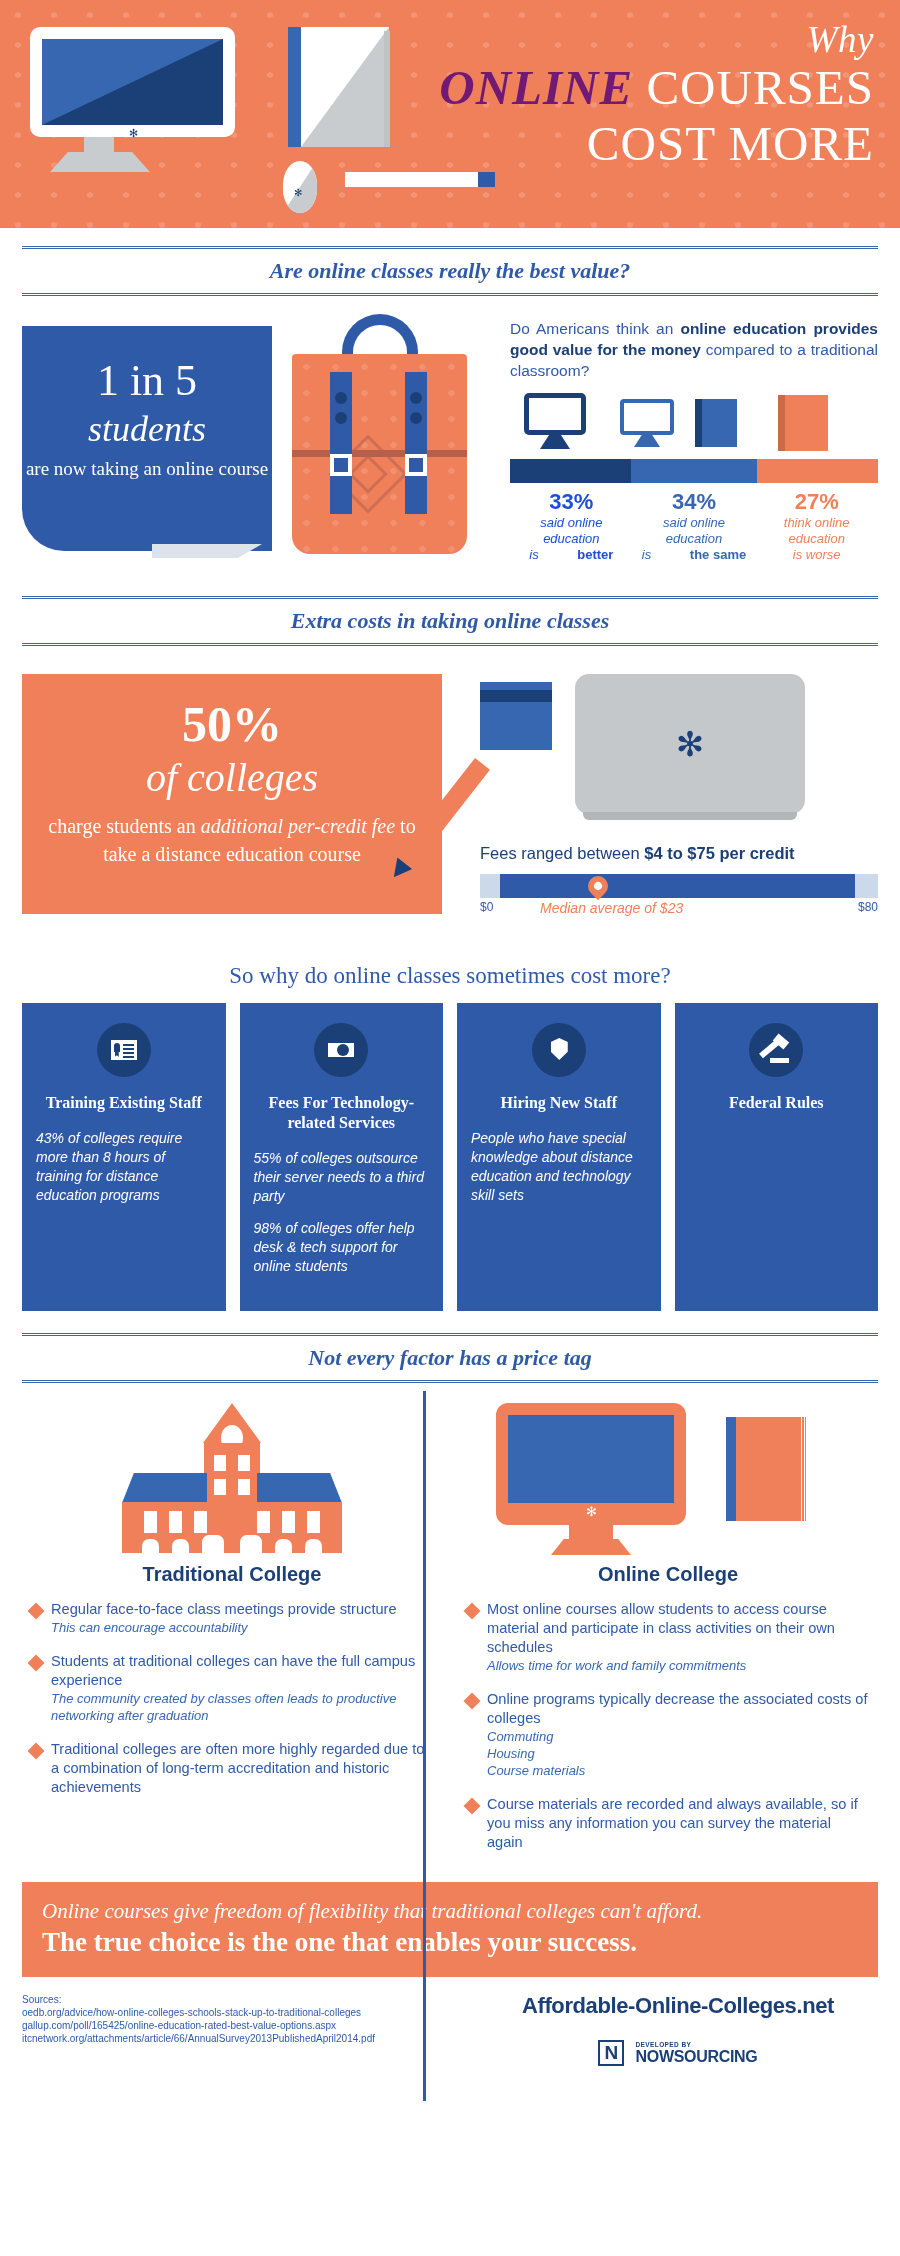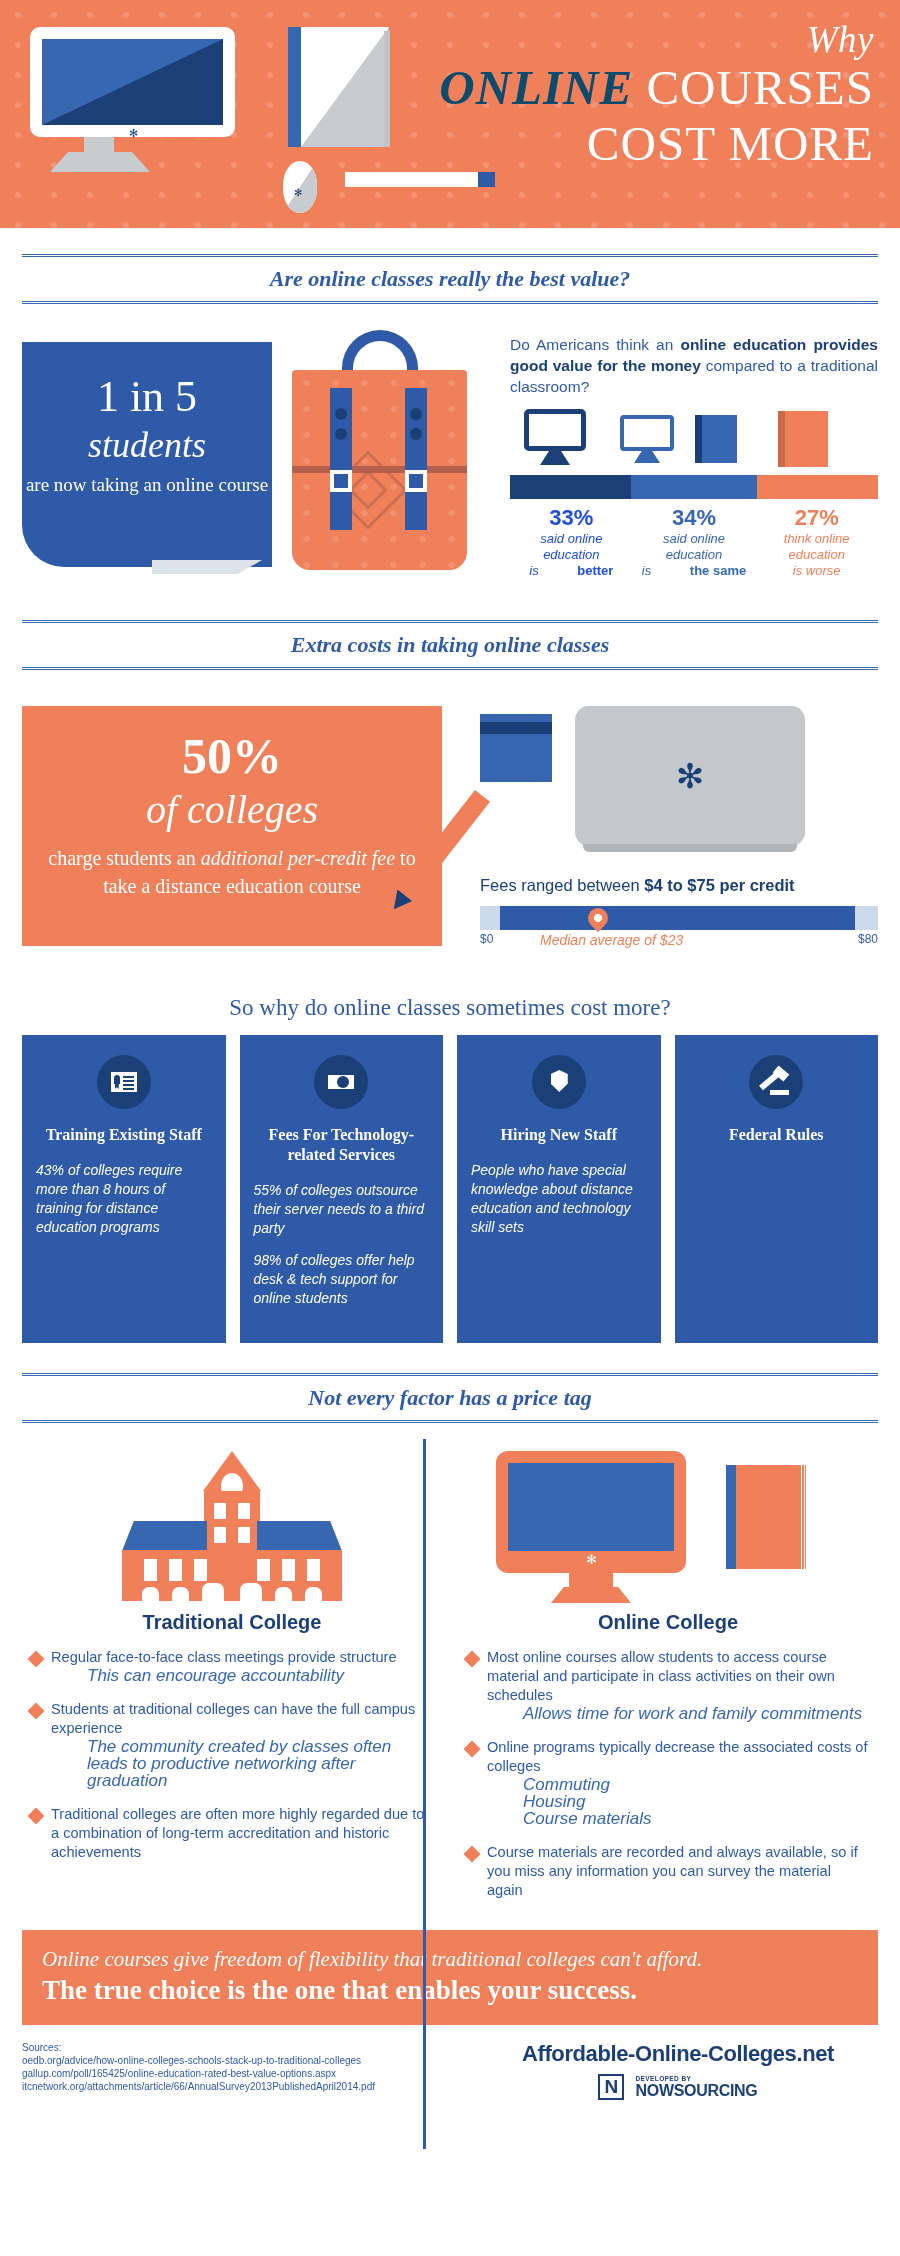--- a/index.html
+++ b/index.html
@@ -20,21 +20,21 @@
     position:absolute; inset:0;
     background-image: radial-gradient(rgba(255,255,255,.16) 3px, transparent 3.5px);
     background-size: 36px 30px;
   }
   .title-block{
     position:absolute; right:26px; top:20px; text-align:right;
     font-family:"Liberation Serif", serif; color:#fff;
   }
   .t-why{ font-style:italic; font-size:37px; line-height:40px; letter-spacing:.5px; }
   .t-line2{ font-size:49px; line-height:56px; letter-spacing:1px; }
-  .t-online{ color:#0c4a6e; font-style:italic; font-weight:bold; }
+  .t-online{ color:#701a75; font-style:italic; font-weight:bold; }
   .t-line3{ font-size:49px; line-height:56px; letter-spacing:1px; }
 
   
   .hdr-monitor{ position:absolute; left:30px; top:27px; width:205px; height:110px;
       background:#fff; border-radius:10px; }
   .hdr-screen{ position:absolute; left:12px; top:12px; width:181px; height:86px;
       background:#3767b1; overflow:hidden;}
   .hdr-screen:after{ content:""; position:absolute; left:0; top:0; width:0;height:0;
       border-left:181px solid transparent; border-bottom:86px solid #1b3f77; }
   .hdr-mon-dot{ position:absolute; left:99px; top:100px; color:#1b3f77; font-size:11px;}
@@ -53,21 +53,21 @@
       background:#fff; border-radius:17px/24px; overflow:hidden;}
   .hdr-mouse:after{content:""; position:absolute; right:0;top:0; width:0;height:0;
       border-left:34px solid transparent;border-bottom:52px solid #c9ccce;}
   .hdr-mouse-dot{position:absolute; left:11px; top:26px; color:#1b3f77; font-size:10px; z-index:2;}
   .hdr-pencil{position:absolute; left:345px; top:172px; width:150px; height:15px; background:#fff;}
   .hdr-pencil-tip{position:absolute; left:345px; top:172px; width:0;height:0;
       border-right:20px solid #fff; border-top:7.5px solid transparent; border-bottom:7.5px solid transparent;}
   .hdr-pencil-er{position:absolute; left:478px; top:172px; width:17px; height:15px; background:#2f5aa8;}
 
   
-  .banner{ margin:8px 22px; padding:9px 0 9px; text-align:center;
+  .banner{ margin:0 22px; padding:9px 0 9px; text-align:center;
       border-top:3px double #3767b1; border-bottom:3px double #3767b1;
       font-family:"Liberation Serif", serif; font-style:italic; font-weight:bold;
       color:#2f5aa8; font-size:22px; }
 
   
   .sec1{ position:relative; height:300px; }
   .stat-card{
     position:absolute; left:22px; top:30px; width:250px; height:225px;
     background:#2f5aa8; color:#fff; border-bottom-left-radius:42px;
     font-family:"Liberation Serif", serif; text-align:center; padding-top:30px;
@@ -193,21 +193,21 @@
   
   .sec4{ position:relative; padding-top:16px; }
   .compare{ display:flex; position:relative; padding:0 14px; }
   .col{ flex:1; padding:0 16px; }
   .divider{ position:absolute; left:423px; top:8px; width:3px; height:710px; background:#2f5aa8;}
   .art{ height:150px; position:relative; }
   .col h3{ text-align:center; color:#1b3f77; font-size:20px; margin:14px 0 14px;}
   .bullet{ display:flex; gap:9px; margin-bottom:16px; }
   .dia{ width:12px; height:12px; background:#f0805a; transform:rotate(45deg); margin-top:5px; flex:none;}
   .bullet .txt{ color:#2f5aa8; font-size:14.6px; line-height:19px; }
-  .bullet .sub{ color:#3767b1; font-size:17px; line-height:17px; font-style:italic;margin-left:36px; }
+  .bullet .sub{ color:#3767b1; font-size:13px; line-height:17px; font-style:italic; }
 
   
   .bld{ position:absolute; left:50%; top:4px; transform:translateX(-50%); width:220px; height:150px;}
   .bld .spire{ position:absolute; left:81px; top:0; width:0;height:0;
      border-left:29px solid transparent;border-right:29px solid transparent;border-bottom:40px solid #f0805a;}
   .bld .clock{ position:absolute; left:99px; top:22px; width:22px;height:26px;background:#fff;border-radius:50%;}
   .bld .tower{ position:absolute; left:82px; top:40px; width:56px; height:82px; background:#f0805a;}
   .bld .roofL{ position:absolute; left:0; top:70px; width:85px; height:30px; background:#3767b1;
      clip-path:polygon(14% 0,100% 0,100% 100%,0 100%);}
   .bld .roofR{ position:absolute; right:0; top:70px; width:85px; height:30px; background:#3767b1;
@@ -232,21 +232,21 @@
 
   
   .quote{ margin:14px 22px 0; background:#f0805a; color:#fff; padding:16px 20px 18px;
      font-family:"Liberation Serif", serif; }
   .q1{ font-style:italic; font-size:21px; line-height:27px;}
   .q2{ font-size:27px; line-height:34px; font-weight:bold;}
   .foot{ display:flex; padding:16px 22px 0; }
   .sources{ flex:1; color:#2f5aa8; font-size:10px; line-height:13px; }
   .brand{ width:400px; text-align:center; }
   .brand .site{ color:#1b3f77; font-size:22px; font-weight:bold; letter-spacing:-0.4px;}
-  .brand .ns{ display:inline-flex; align-items:center; gap:11px; margin-top:7px;}
+  .brand .ns{ display:inline-flex; align-items:center; gap:11px; margin-top:21px;}
   .brand .nsbox{ width:26px; height:26px; border:2px solid #1b3f77; position:relative;}
   .brand .nsbox:after{content:"N"; position:absolute; inset:0; display:flex; align-items:center;
      justify-content:center; font-weight:bold; color:#1b3f77; font-size:19px;}
   .brand .nstxt{ text-align:left; }
   .brand .dev{ font-size:6.5px; font-weight:bold; color:#1b3f77; letter-spacing:.4px;}
   .brand .nsn{ font-size:16px; font-weight:bold; color:#1b3f77; letter-spacing:-0.3px;}
 </style>
 </head>
 <body>
 

